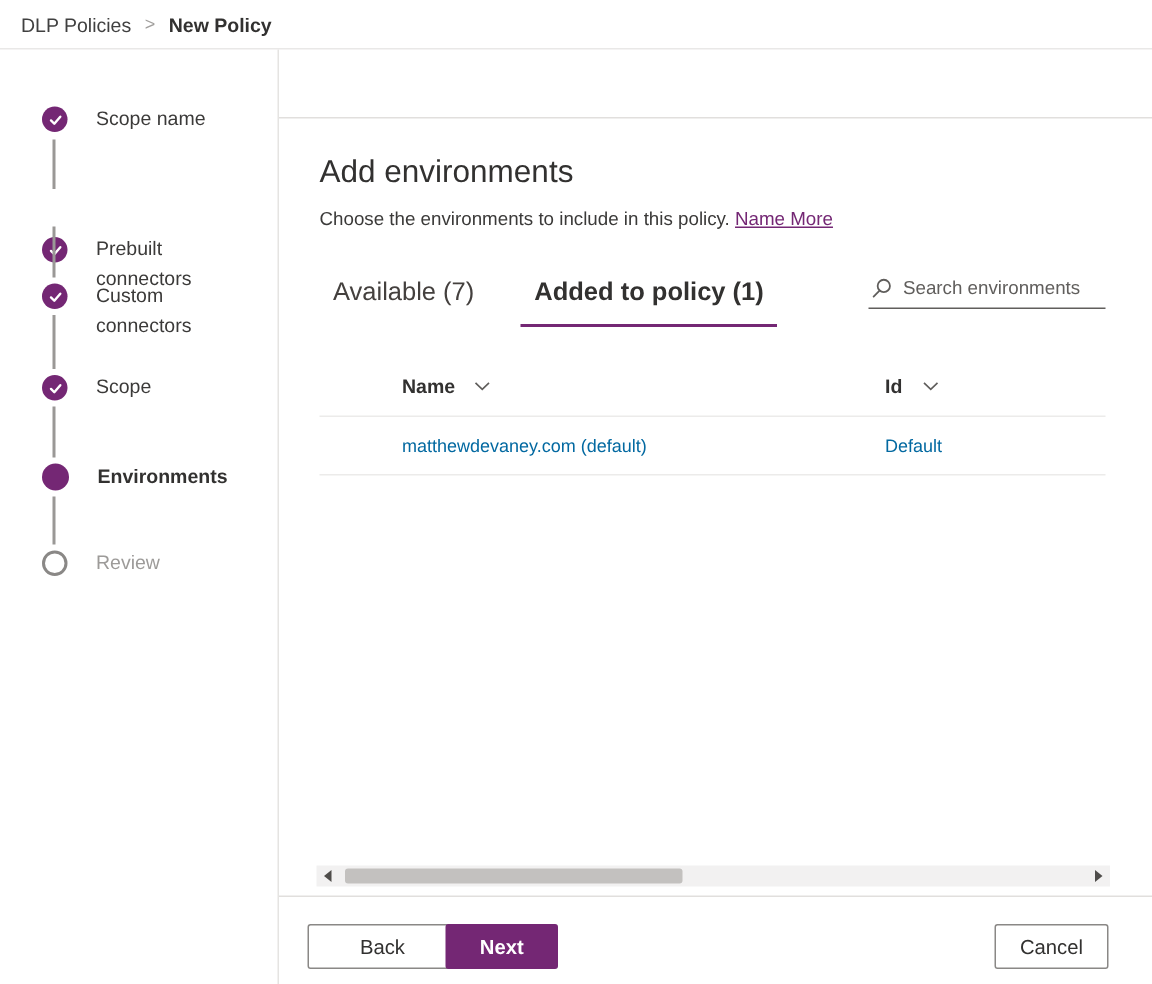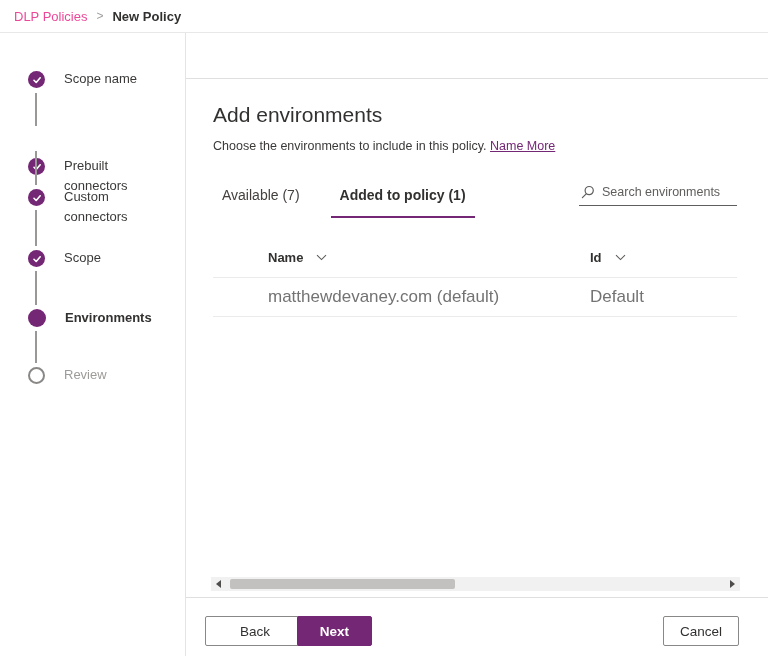--- a/index.html
+++ b/index.html
@@ -4,21 +4,21 @@
 <style>
   * { margin:0; padding:0; box-sizing:border-box; }
   html,body { background:#fff; }
   body { font-family:"Liberation Sans", sans-serif; color:#323130; }
   .canvas { position:relative; width:768px; height:656px; background:#fff; overflow:hidden; }
 
   
   .breadcrumb { position:absolute; left:0; top:0; width:768px; height:33px;
     display:flex; align-items:center; padding-left:14px; gap:9px;
     border-bottom:1px solid #e9e8e7; font-size:13px; }
-  .bc-parent { color:#ec4899; cursor:pointer;text-align:center; }
+  .bc-parent { color:#404040; cursor:pointer;text-align:center; }
   .bc-sep { color:#a19f9d; font-size:12px; }
   .bc-current { color:#323130; font-weight:700; }
 
   
   .vline { position:absolute; left:185px; top:33px; width:1px; height:623px; background:#e5e4e2; }
   .step { position:absolute; left:28px; display:flex; }
   .circle { position:relative; width:17px; height:17px; border-radius:50%; background:#742774;
     display:flex; align-items:center; justify-content:center; flex:none; }
   .circle.current { width:18px; height:18px; }
   .circle.upcoming { width:17px; height:17px; background:#fff; border:2px solid #8a8886; }
@@ -35,39 +35,39 @@
   .s3 { top:250px; } .s4 { top:309px; } .s5 { top:367px; }
 
   
   .panel-topline { position:absolute; left:186px; top:78px; width:582px; height:1px; background:#e1dfdd; }
   .page-title { position:absolute; left:213px; top:103px; font-size:21px; font-weight:400; color:#323130; }
   .subtitle { position:absolute; left:213px; top:139px; font-size:12.5px; color:#3b3a39; }
   .learn-more { color:#742774; text-decoration:underline; cursor:pointer; }
 
   
   .tabs { position:absolute; left:213px; top:173px; height:45px; display:flex; gap:22px; }
-  .tab { height:45px; display:flex; align-items:center; padding:0 9px; font-size:14px;
+  .tab { height:45px; display:flex; align-items:center; padding:0 9px; font-size:17px;
     color:#44403e; cursor:pointer; border-bottom:2.5px solid transparent; }
   .tab.selected { font-weight:700; color:#323130; border-bottom-color:#742774; }
 
   
   .search { position:absolute; left:579px; top:180px; width:158px; height:26px;
     display:flex; align-items:center; gap:7px; border-bottom:1px solid #605e5c; padding:0 2px 2px 2px; }
   .search input { border:0; outline:0; flex:1; min-width:0; font-family:"Liberation Sans",sans-serif;
     font-size:12.5px; color:#323130; background:transparent; }
   .search input::placeholder { color:#605e5c; opacity:1; }
 
   
   .thead { position:absolute; left:213px; top:237px; width:524px; height:40px; }
   .th { position:absolute; top:0; height:40px; display:flex; align-items:center; gap:13px;
     font-size:13px; font-weight:700; color:#323130; cursor:pointer; }
   .th-name { left:55px; } .th-id { left:377px; }
   .hline1 { position:absolute; left:213px; top:277px; width:524px; height:1px; background:#ecebea; }
   .trow { position:absolute; left:213px; top:278px; width:524px; height:38px; cursor:pointer; }
-  .cell { position:absolute; top:0; height:38px; display:flex; align-items:center; font-size:17px; color:#737373; }
+  .cell { position:absolute; top:0; height:38px; display:flex; align-items:center; font-size:12px; color:#0369a1; }
   .cell-name { left:55px; } .cell-id { left:377px; }
   .hline2 { position:absolute; left:213px; top:316px; width:524px; height:1px; background:#ecebea; }
 
   
   .scrollbar { position:absolute; left:211px; top:577px; width:529px; height:14px; background:#f2f1f1; }
   .sb-arrow { position:absolute; top:3px; width:0; height:0; cursor:pointer; }
   .sb-left  { left:5px;  border-top:4px solid transparent; border-bottom:4px solid transparent; border-right:5px solid #4f4d4b; }
   .sb-right { right:5px; border-top:4px solid transparent; border-bottom:4px solid transparent; border-left:5px solid #4f4d4b; }
   .sb-thumb { position:absolute; left:19px; top:2px; width:225px; height:10px; background:#c3c1bf; border-radius:2px; cursor:grab; }
 

